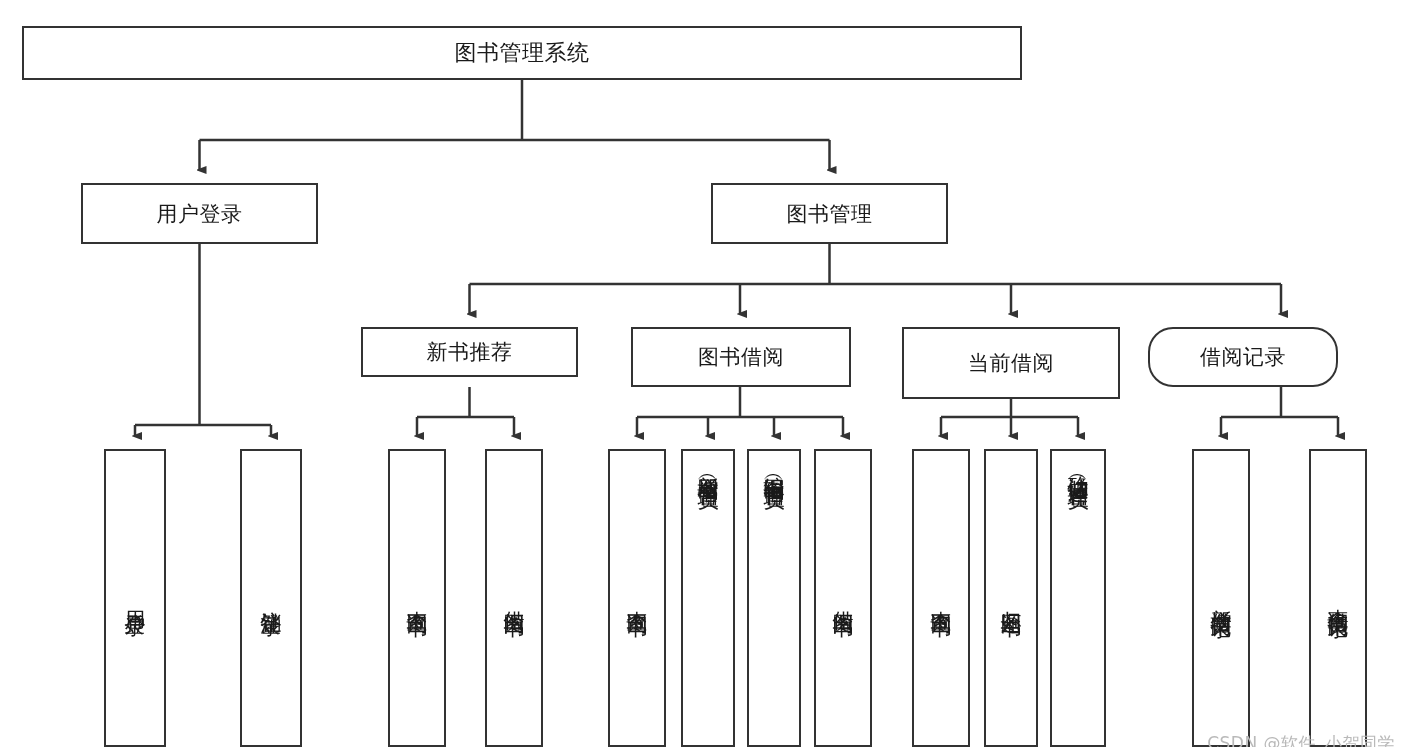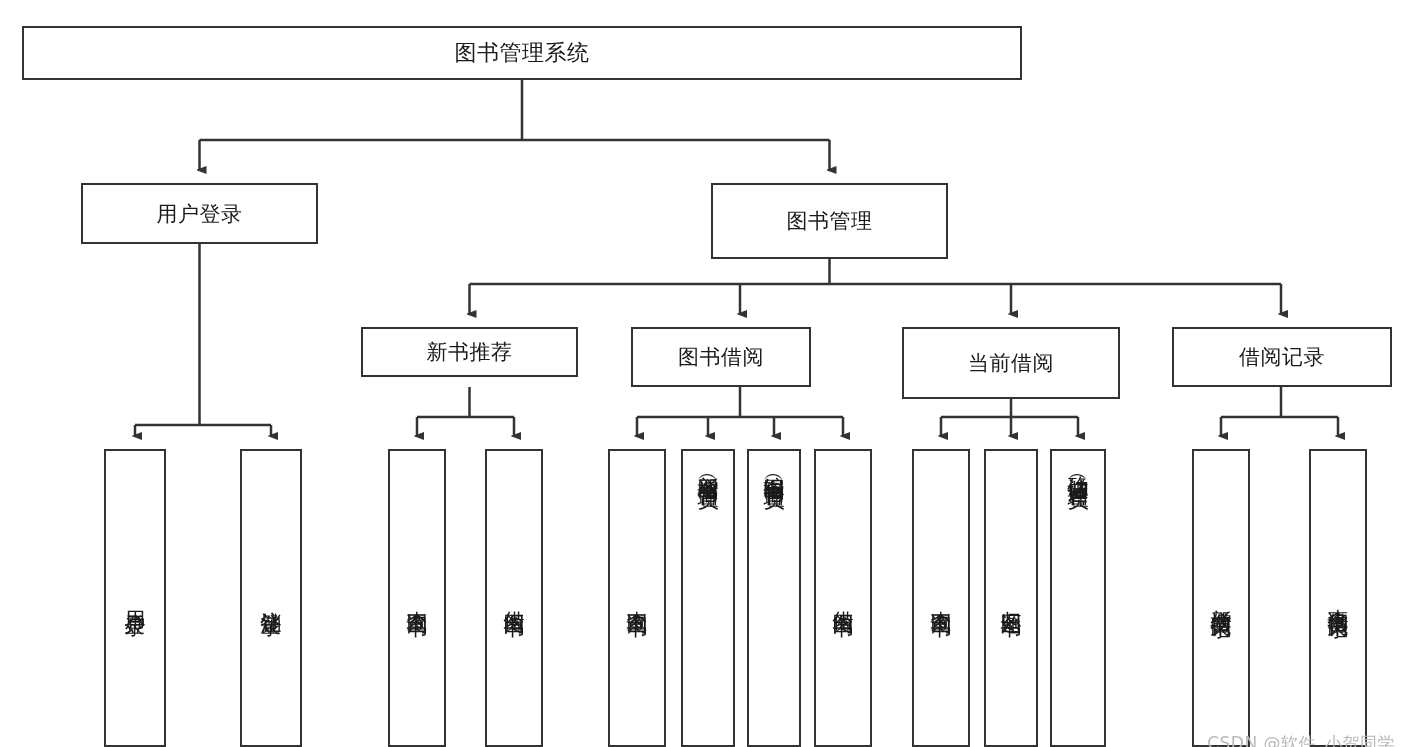--- a/index.html
+++ b/index.html
@@ -122,34 +122,34 @@
     </g>
   </svg>
 
   <div class="node horizontal root" style="left:22px; top:14px; width:1000px; height:54px;">
     <span>图书管理系统</span>
   </div>
 
   <div class="node horizontal" style="left:81px; top:171px; width:237px; height:61px;">
     <span>用户登录</span>
   </div>
-  <div class="node horizontal" style="left:711px; top:171px; width:237px; height:76px;text-align:center;">
+  <div class="node horizontal" style="left:711px; top:171px; width:237px; height:61px;text-align:center;">
     <span>图书管理</span>
   </div>
 
   <div class="node horizontal" style="left:361px; top:315px; width:217px; height:50px;">
     <span>新书推荐</span>
   </div>
-  <div class="node horizontal" style="left:631px; top:315px; width:180px; height:60px;">
+  <div class="node horizontal" style="left:631px; top:315px; width:220px; height:60px;">
     <span>图书借阅</span>
   </div>
   <div class="node horizontal" style="left:902px; top:315px; width:218px; height:72px;">
     <span>当前借阅</span>
   </div>
-  <div class="node horizontal" style="left:1172px; top:315px; width:220px; height:60px;">
+  <div class="node horizontal" style="left:1148px; top:315px; width:190px; height:60px;border-radius:25px;">
     <span>借阅记录</span>
   </div>
 
   <div class="node vertical" style="left:104px; top:437px; width:62px; height:298px;">
     <span>用户登录</span>
   </div>
   <div class="node vertical" style="left:240px; top:437px; width:62px; height:298px;">
     <span>注销登录</span>
   </div>
   <div class="node vertical" style="left:388px; top:437px; width:58px; height:298px;">

